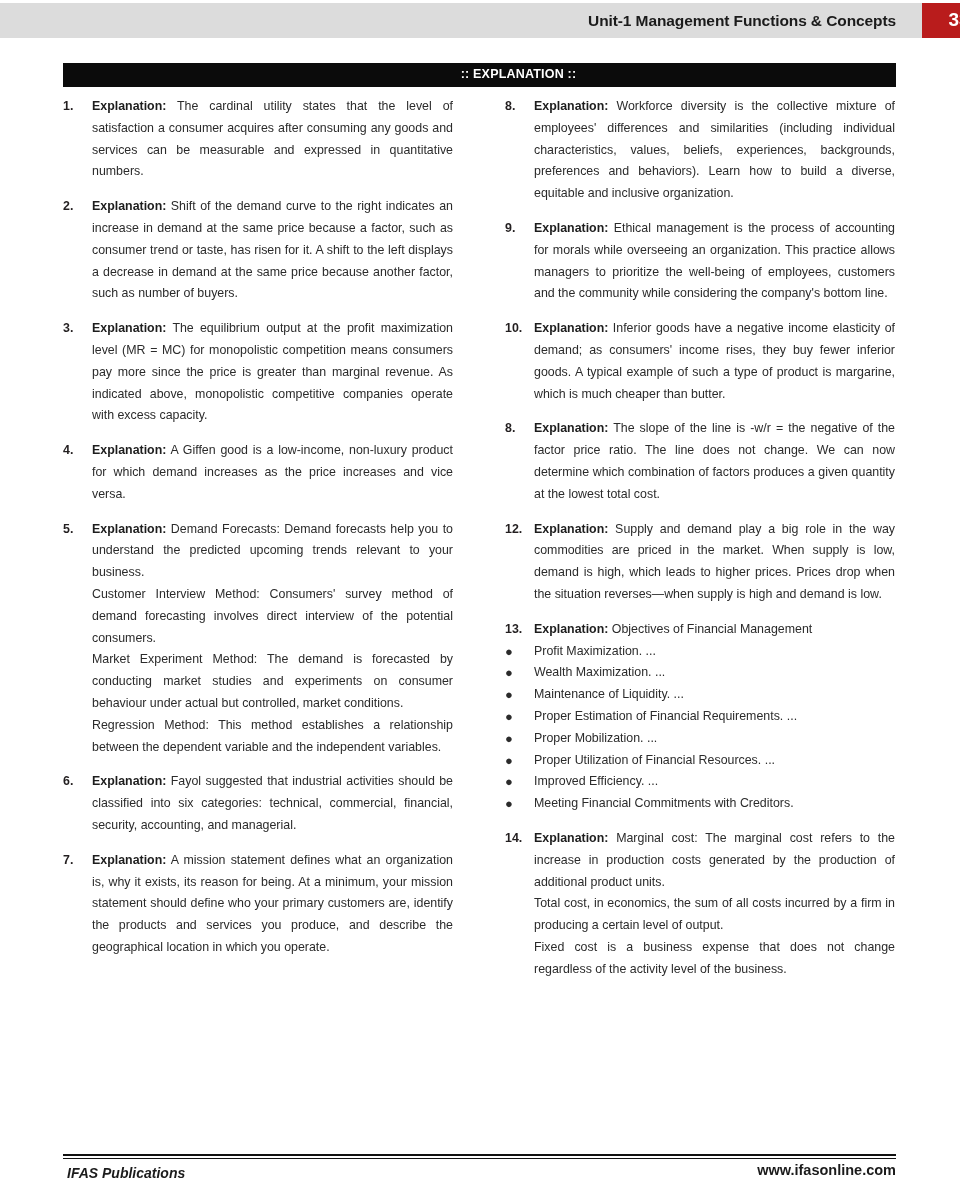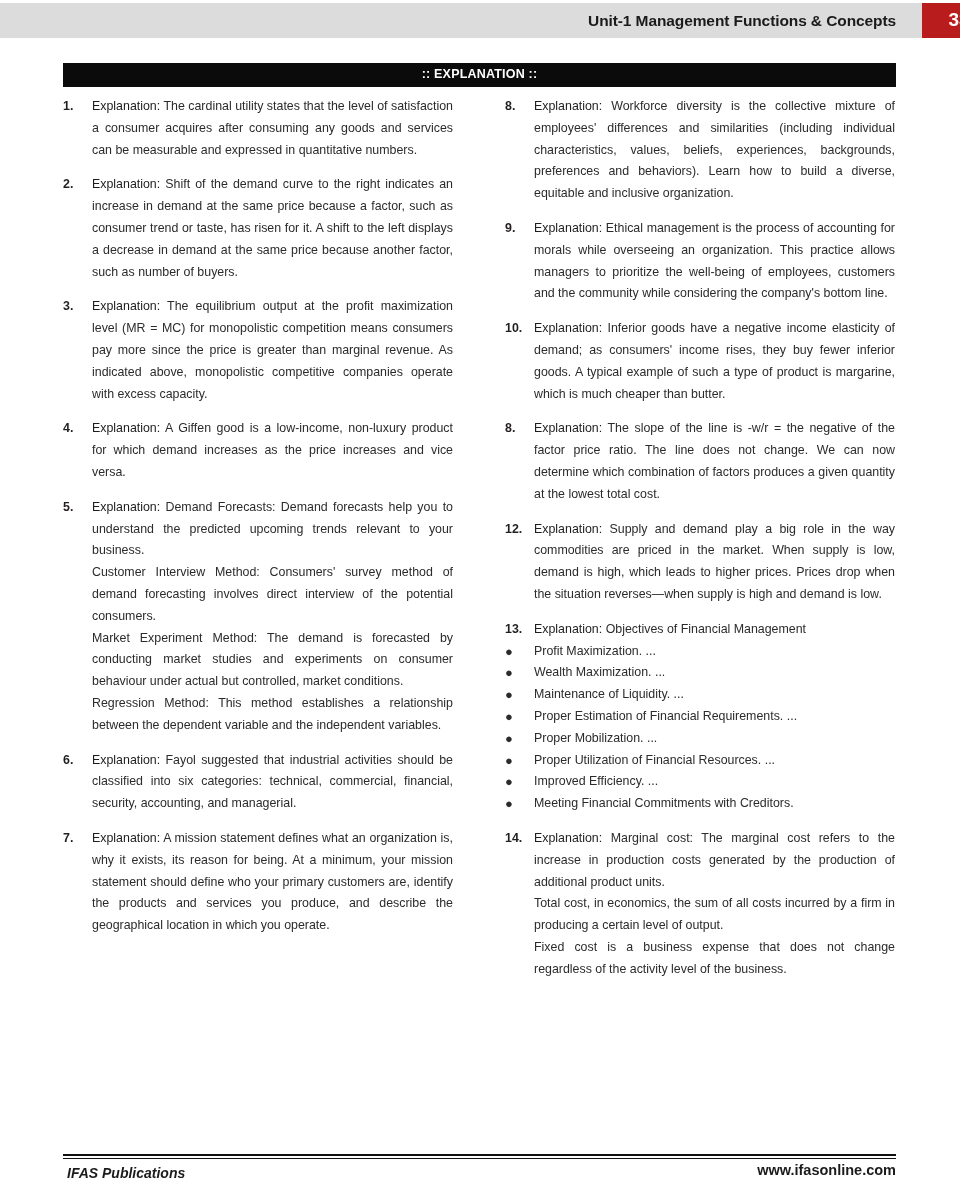--- a/index.html
+++ b/index.html
@@ -69,20 +69,21 @@
   .explanation-banner .banner-label {
     display: block;
     width: 100%;
     height: 24px;
     line-height: 23px;
     text-align: center;
     color: #ffffff;
     font-size: 12.5px;
     font-weight: bold;
     letter-spacing: 0.2px;
+    padding-left: 39px;
   }
 
   
   .content-area {
     position: absolute;
     top: 96px;
     left: 0;
     width: 960px;
     height: 1060px;
   }
@@ -110,21 +111,21 @@
   }
   .explanation-item .item-body {
     font-size: 12.4px;
     line-height: 21.8px;
     text-align: justify;
     color: #2b2b2b;
     -webkit-hyphens: none;
     hyphens: none;
   }
   .explanation-item .item-body .lead {
-    font-weight: normal;
+    font-weight: bold;
     color: #1d1d1d;
   }
   .explanation-item .sub-paragraph {
     font-size: 12.4px;
     line-height: 21.8px;
     text-align: justify;
     color: #2b2b2b;
   }
 
   

